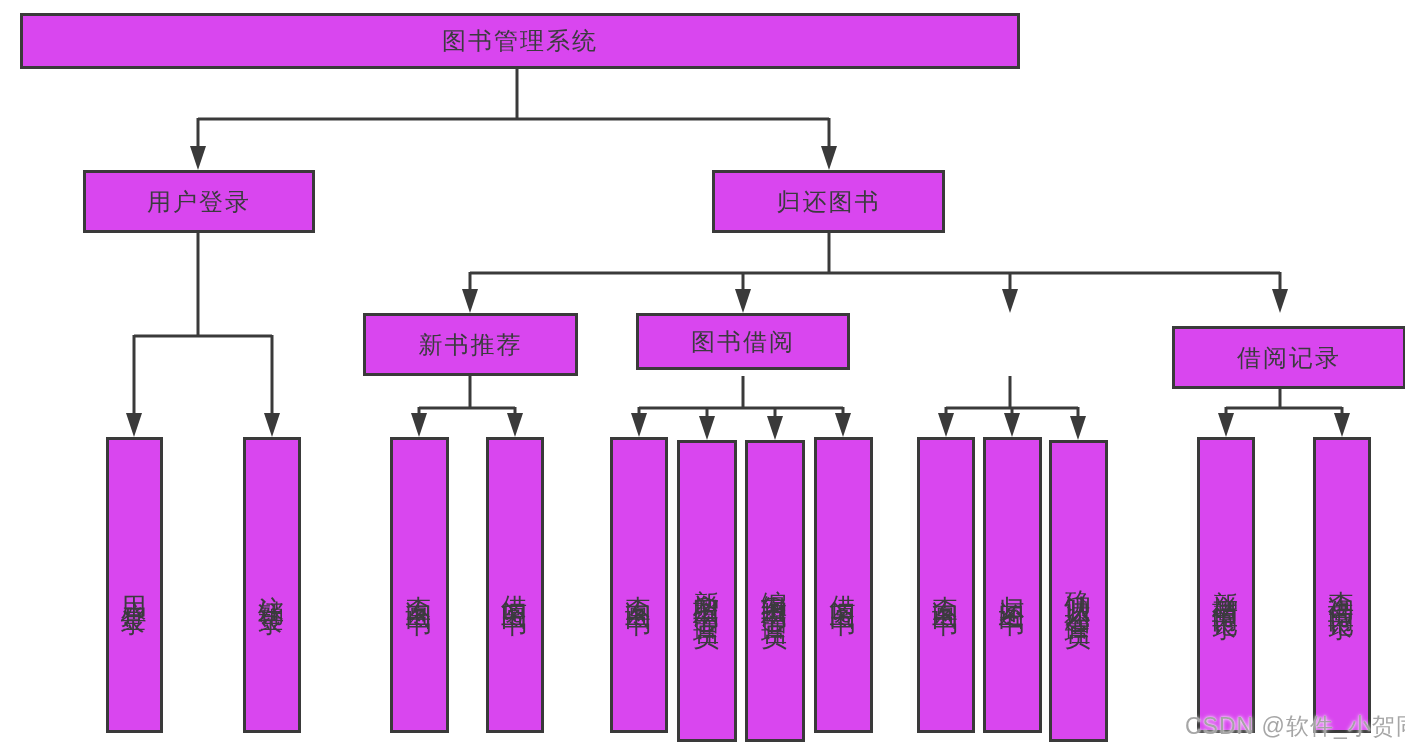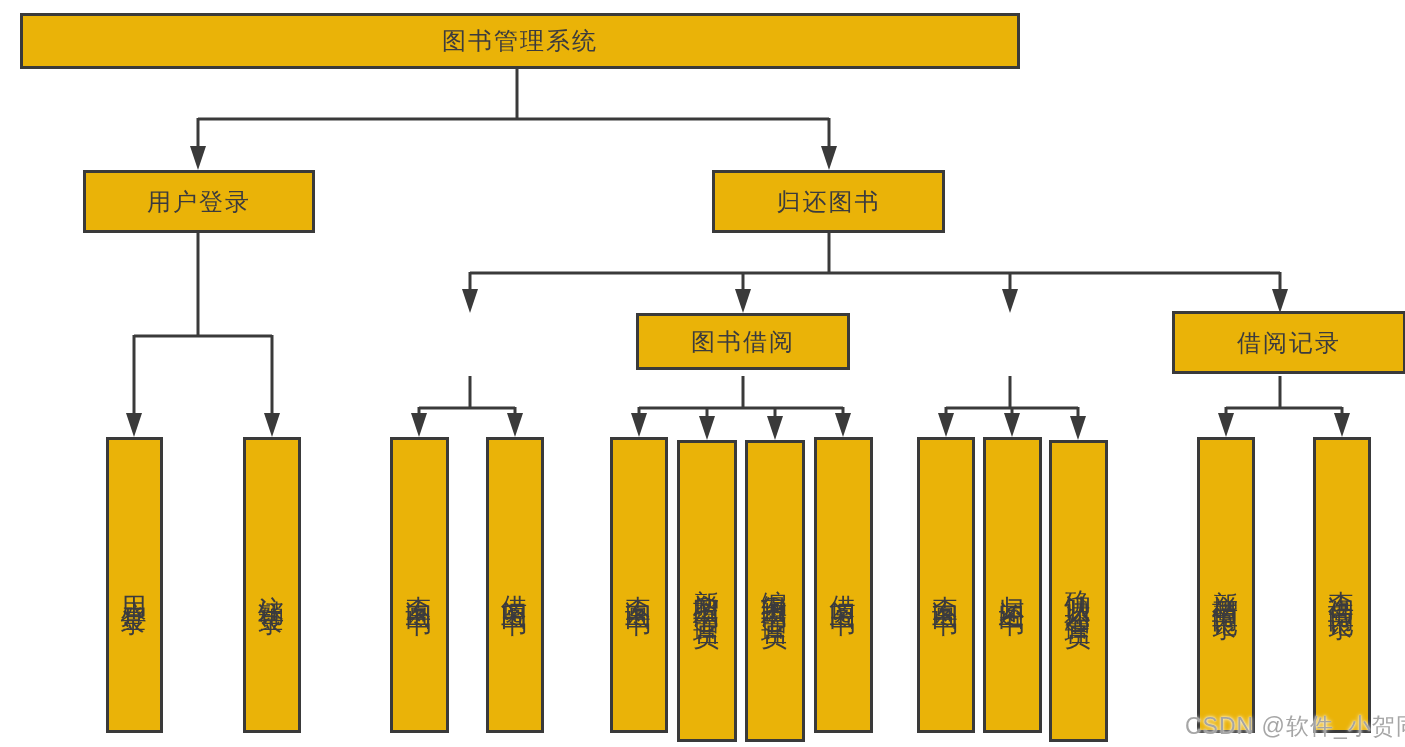--- a/index.html
+++ b/index.html
@@ -6,21 +6,21 @@
   #stage{
     position:relative;
     width:1405px;height:747px;
     background:#ffffff;
     overflow:hidden;
     font-family:"Liberation Sans", sans-serif;
   }
   #wires{position:absolute;left:0;top:0;width:1405px;height:747px;}
   .node{
     position:absolute;
-    background:#eab308;
+    background:#d946ef;
     border:3px solid #3a3a3a;
     box-sizing:border-box;
     display:flex;align-items:center;justify-content:center;
   }
   .node.h span{
     font-size:24px;color:#3b3b3e;letter-spacing:2px;white-space:nowrap;
   }
   .node.v span{
     writing-mode:vertical-rl;
     text-orientation:mixed;
@@ -106,24 +106,27 @@
     <span>图书管理系统</span>
   </div>
 
   <div class="node h" style="left:83px;top:170px;width:232px;height:63px">
     <span>用户登录</span>
   </div>
   <div class="node h" style="left:712px;top:170px;width:233px;height:63px">
     <span>归还图书</span>
   </div>
 
+  <div class="node h" style="left:363px;top:313px;width:215px;height:63px">
+    <span>新书推荐</span>
+  </div>
   <div class="node h" style="left:636px;top:313px;width:214px;height:57px">
     <span>图书借阅</span>
   </div>
-  <div class="node h" style="left:1172px;top:311px;width:234px;height:63px">
+  <div class="node h" style="left:1172px;top:326px;width:234px;height:63px">
     <span>借阅记录</span>
   </div>
 
   <div class="node v" style="left:106px;top:437px;width:57px;height:296px">
     <span>用户登录</span>
   </div>
   <div class="node v" style="left:243px;top:437px;width:58px;height:296px">
     <span>注销登录</span>
   </div>
 

